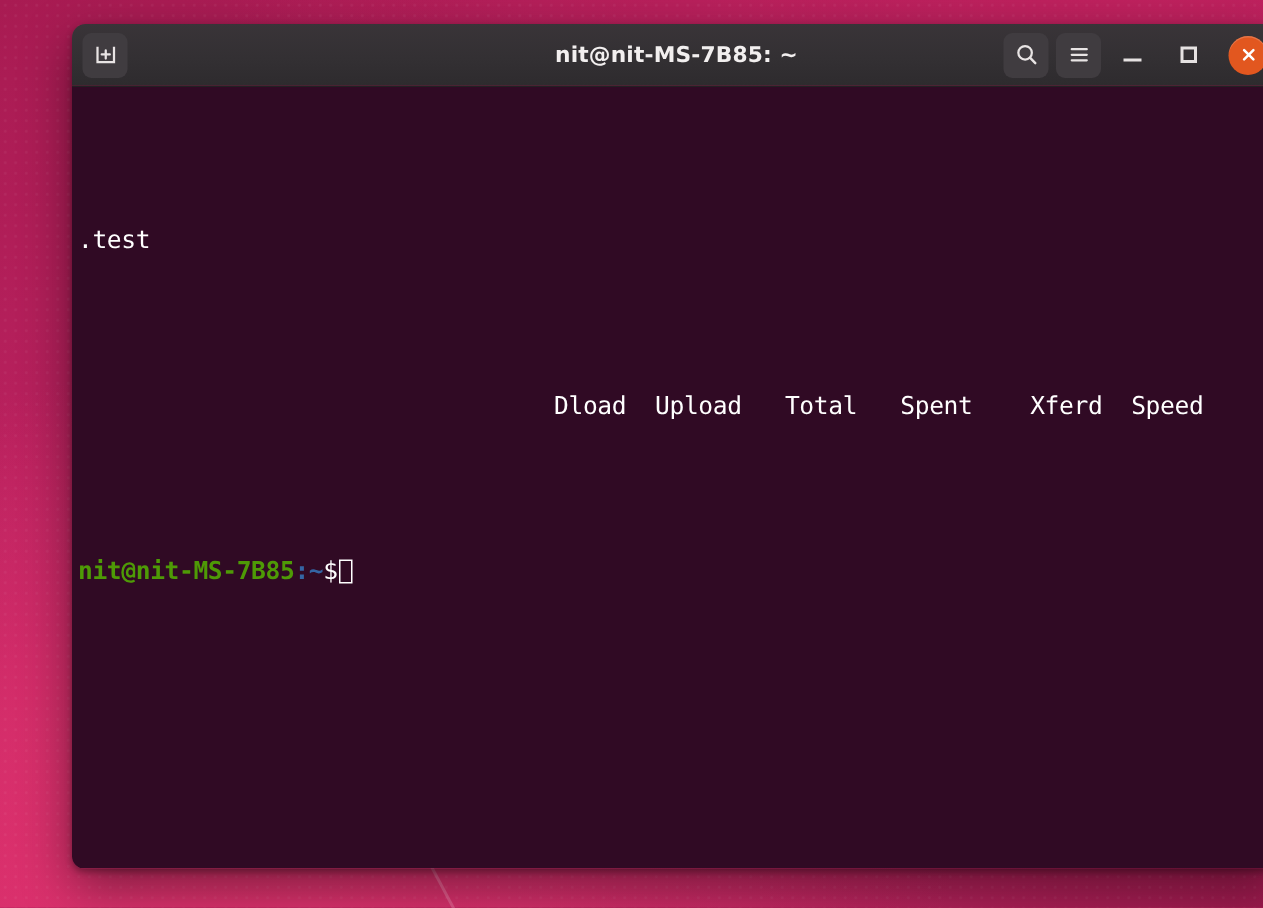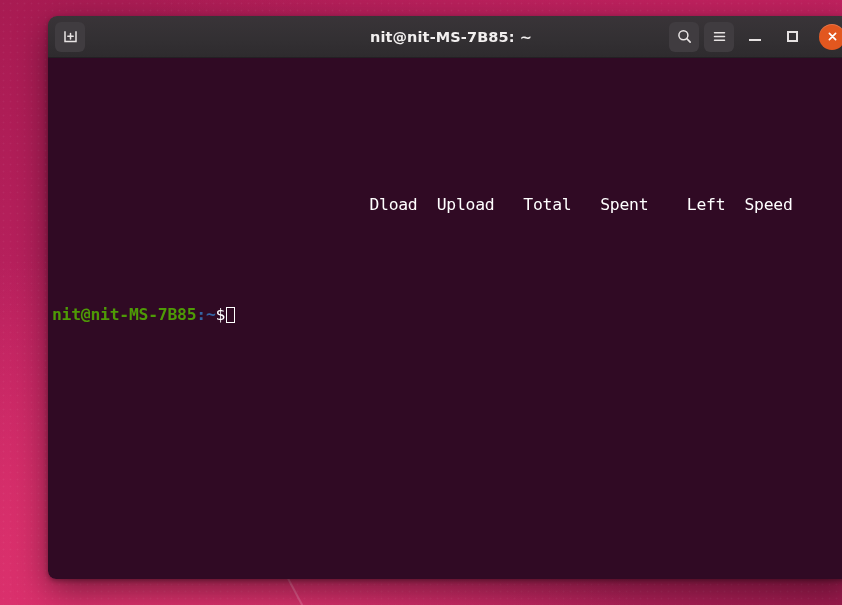--- a/index.html
+++ b/index.html
@@ -240,23 +240,24 @@
       </div>
 
     </div>
   </div>
 
   <div id="terminal-body">
 
     <div id="terminal-text">
 
 
-
-
-      <span class="ln">                                 Dload  Upload   Total   Spent    Left  Speed</span>
+      <span class="ln"><span class="c-white">.test</span></span>
+
+
+      <span class="ln">                                 Dload  Upload   Total   Spent    Xferd  Speed</span>
 
 
       <span class="ln"><span class="c-user">nit@nit-MS-7B85</span><span class="c-path">:~</span><span class="c-white">$</span><span id="cursor-block"></span></span>
 
     </div>
 
     <div id="terminal-scrollbar">
       <div id="terminal-scrollbar-thumb"></div>
     </div>
 

